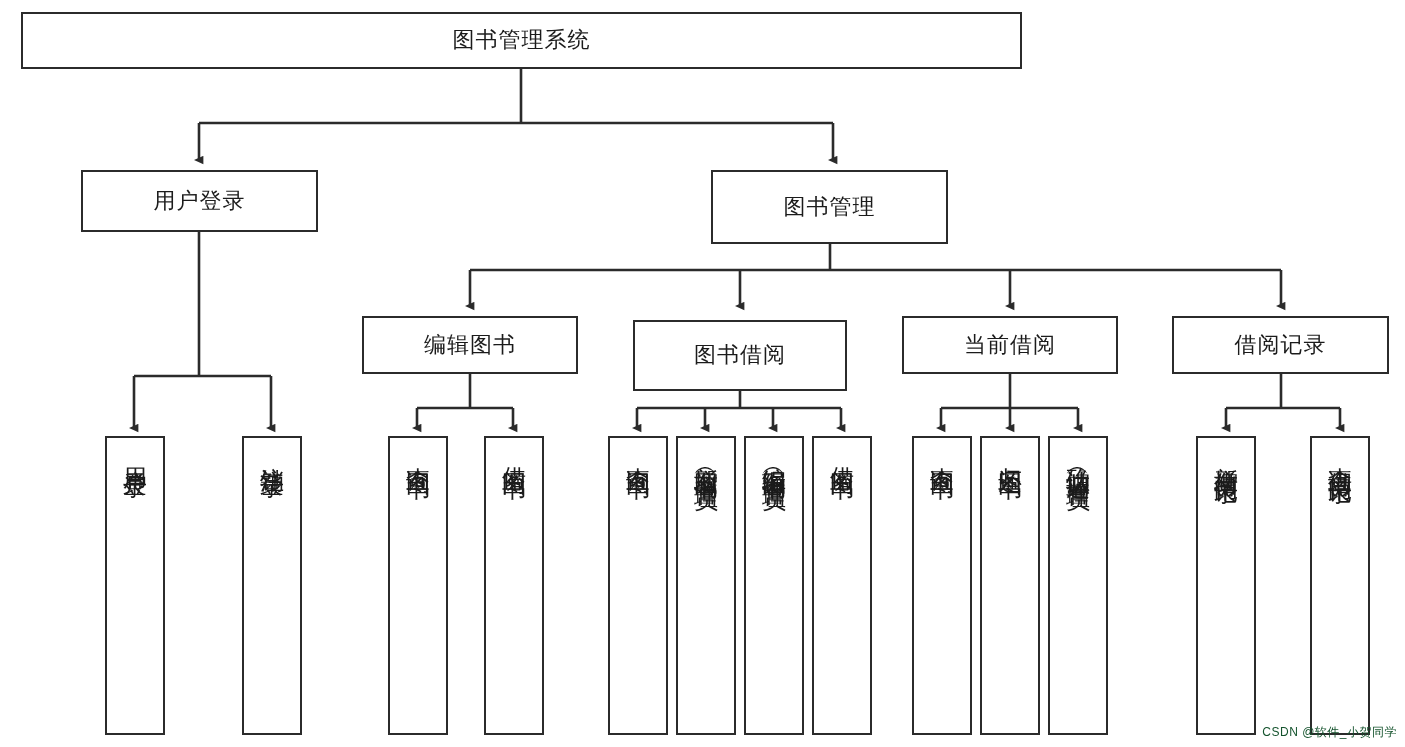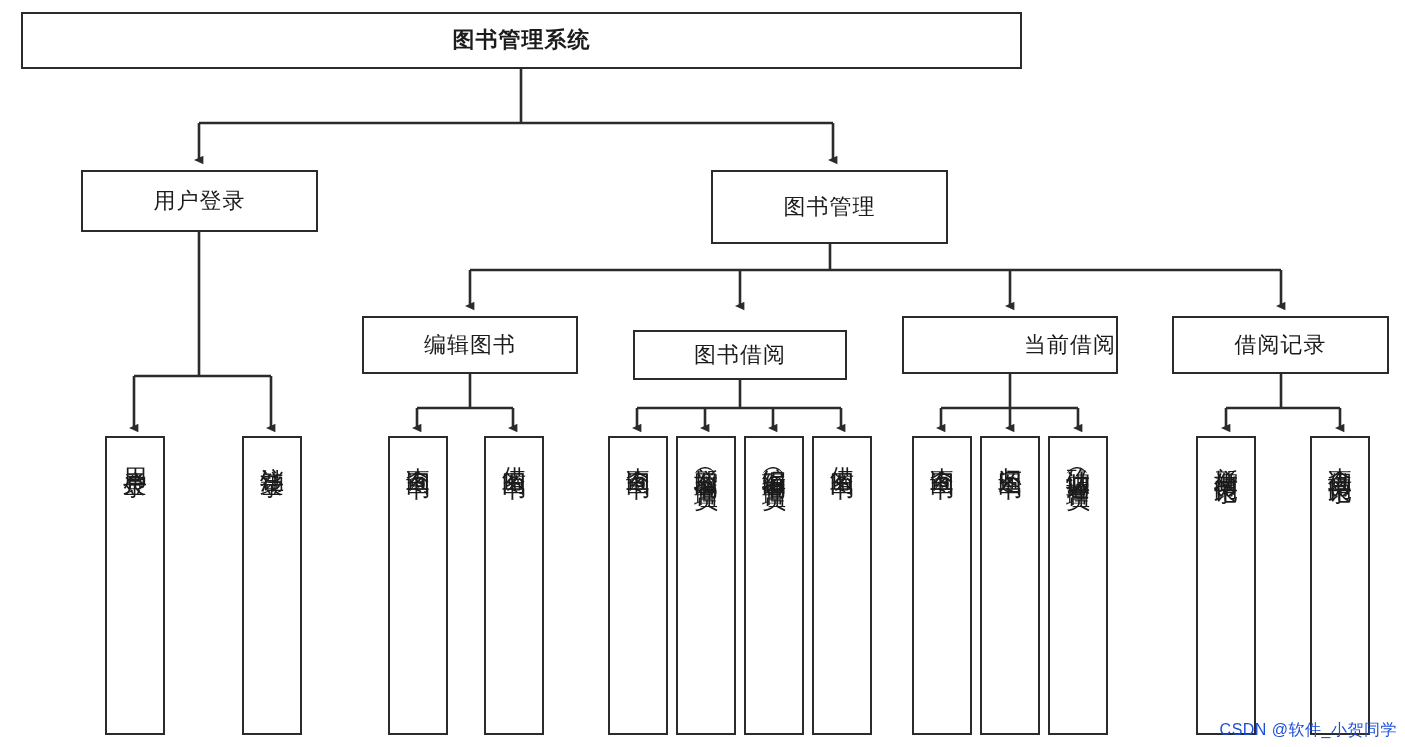--- a/index.html
+++ b/index.html
@@ -51,22 +51,22 @@
     font-size: 24px;
     line-height: 1.08;
     letter-spacing: 3px;
     color: #1b1b1b;
     white-space: nowrap;
   }
   .watermark {
     position: absolute;
     right: 8px;
     bottom: 6px;
-    font-size: 16px;
-    color: #1d4ed8;
+    font-size: 12px;
+    color: #14532d;
     letter-spacing: 0.5px;
     white-space: nowrap;
   }
 </style>
 </head>
 <body>
 
 <div id="canvas">
 
   <svg id="edges" viewBox="0 0 1405 747">
@@ -112,38 +112,38 @@
       <path d="M1010,408 L1010,428" marker-end="url(#arrow)"></path>
       <path d="M1078,408 L1078,428" marker-end="url(#arrow)"></path>
 
       <path d="M1281,374 L1281,408"></path>
       <path d="M1226,408 L1340,408"></path>
       <path d="M1226,408 L1226,428" marker-end="url(#arrow)"></path>
       <path d="M1340,408 L1340,428" marker-end="url(#arrow)"></path>
     </g>
   </svg>
 
-  <div class="node h" style="left:21px; top:12px; width:1001px; height:57px;font-weight:bold;">
+  <div class="node h" style="left:21px; top:12px; width:1001px; height:57px;">
     <span>图书管理系统</span>
   </div>
 
   <div class="node h" style="left:81px; top:170px; width:237px; height:62px;">
     <span>用户登录</span>
   </div>
   <div class="node h" style="left:711px; top:170px; width:237px; height:74px;">
     <span>图书管理</span>
   </div>
 
   <div class="node h" style="left:362px; top:316px; width:216px; height:58px;">
     <span>编辑图书</span>
   </div>
-  <div class="node h" style="left:633px; top:330px; width:214px; height:50px;">
+  <div class="node h" style="left:633px; top:320px; width:214px; height:71px;">
     <span>图书借阅</span>
   </div>
-  <div class="node h" style="left:902px; top:316px; width:216px; height:58px;justify-content:flex-end;">
+  <div class="node h" style="left:902px; top:316px; width:216px; height:58px;">
     <span>当前借阅</span>
   </div>
   <div class="node h" style="left:1172px; top:316px; width:217px; height:58px;text-align:center;">
     <span>借阅记录</span>
   </div>
 
   <div class="node leaf" style="left:105px; top:436px; width:60px; height:299px;">
     <span class="vtext">用户登录</span>
   </div>
   <div class="node leaf" style="left:242px; top:436px; width:60px; height:299px;">

